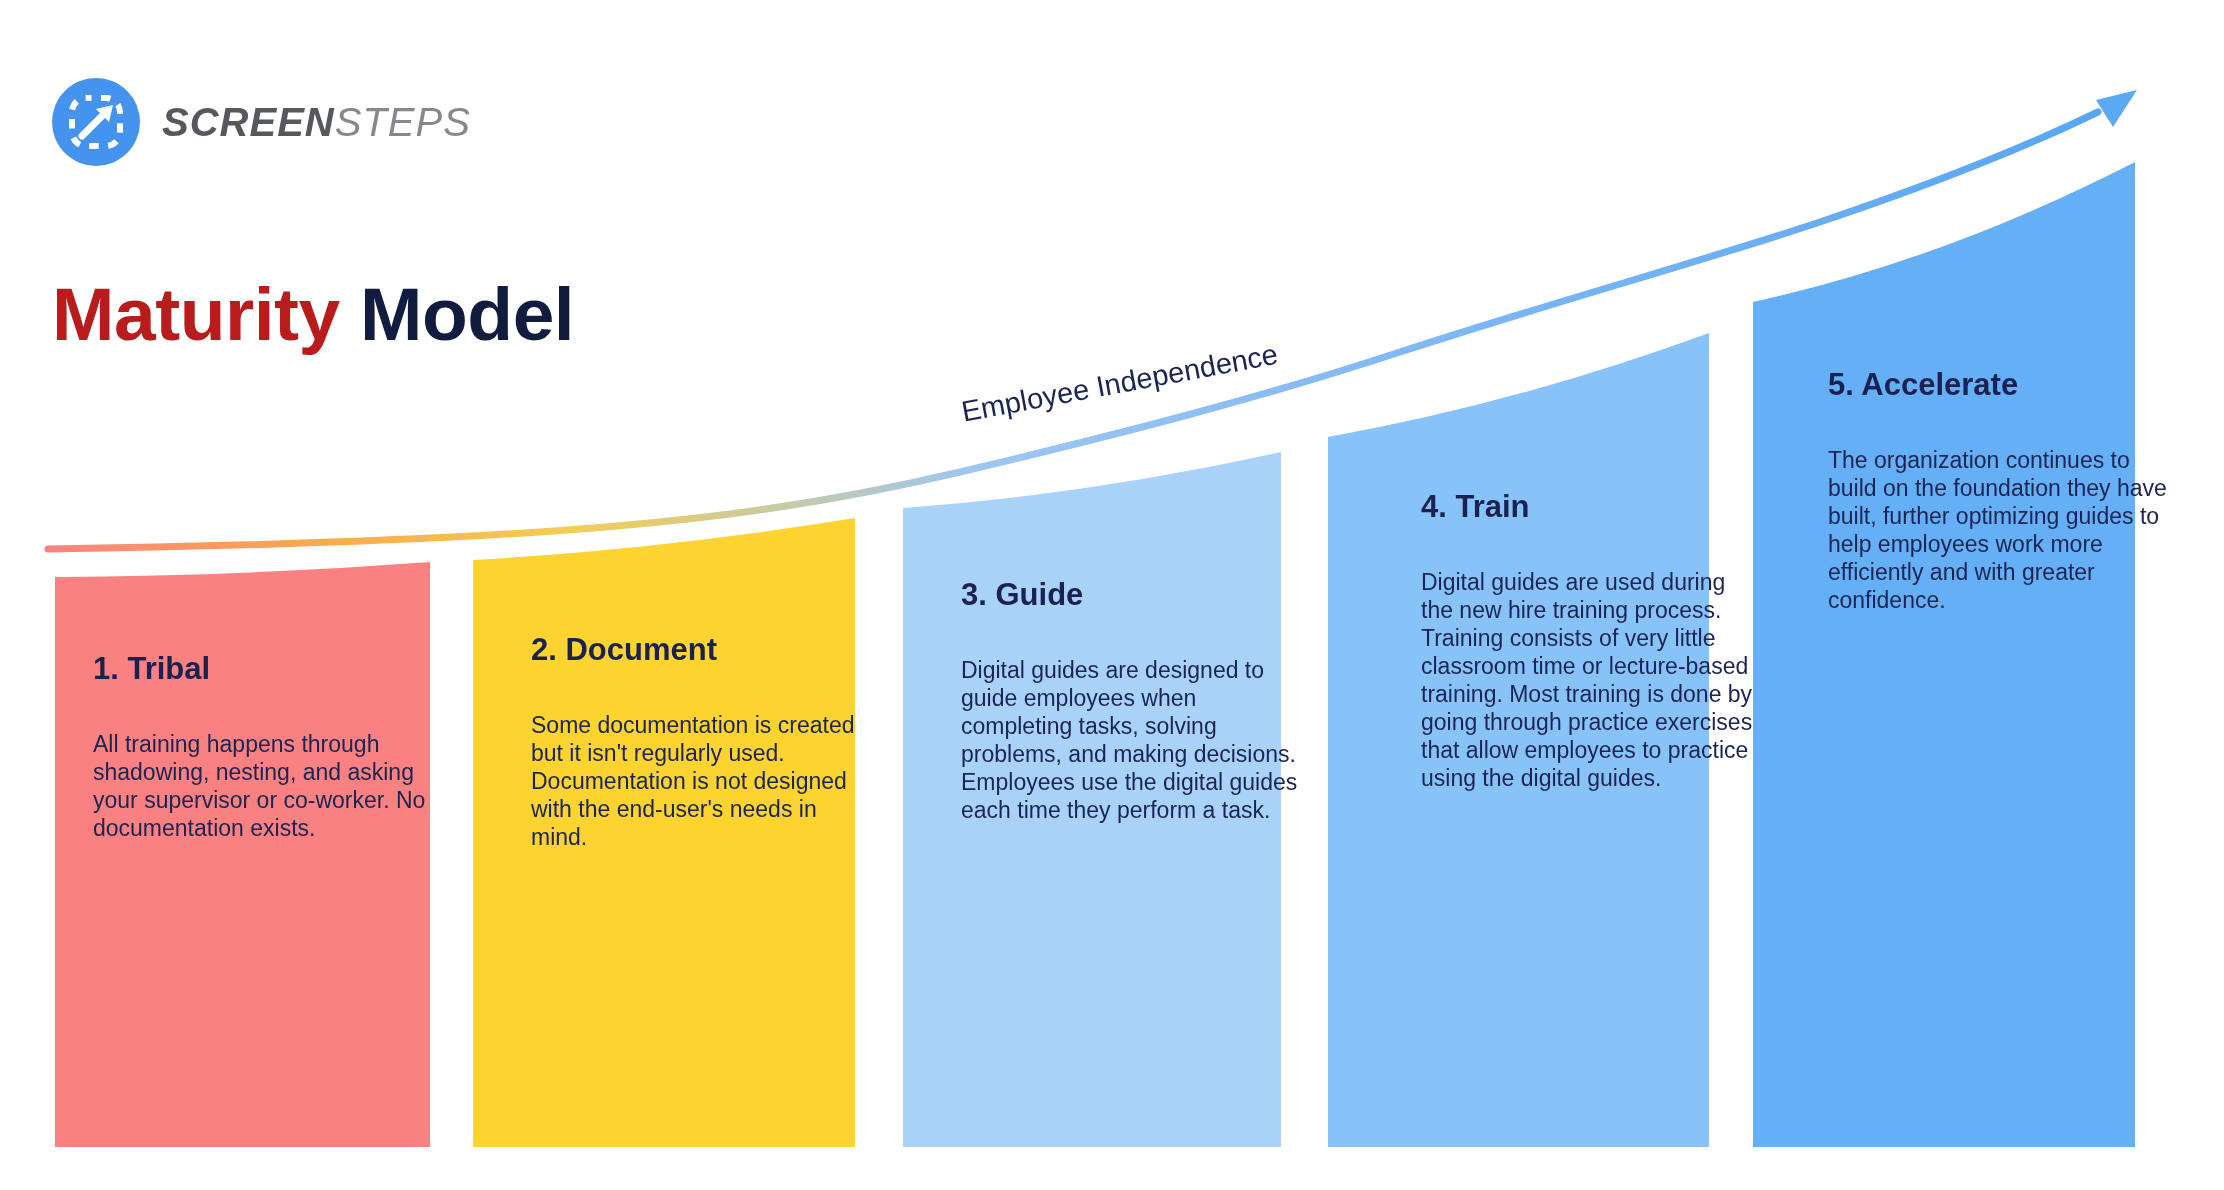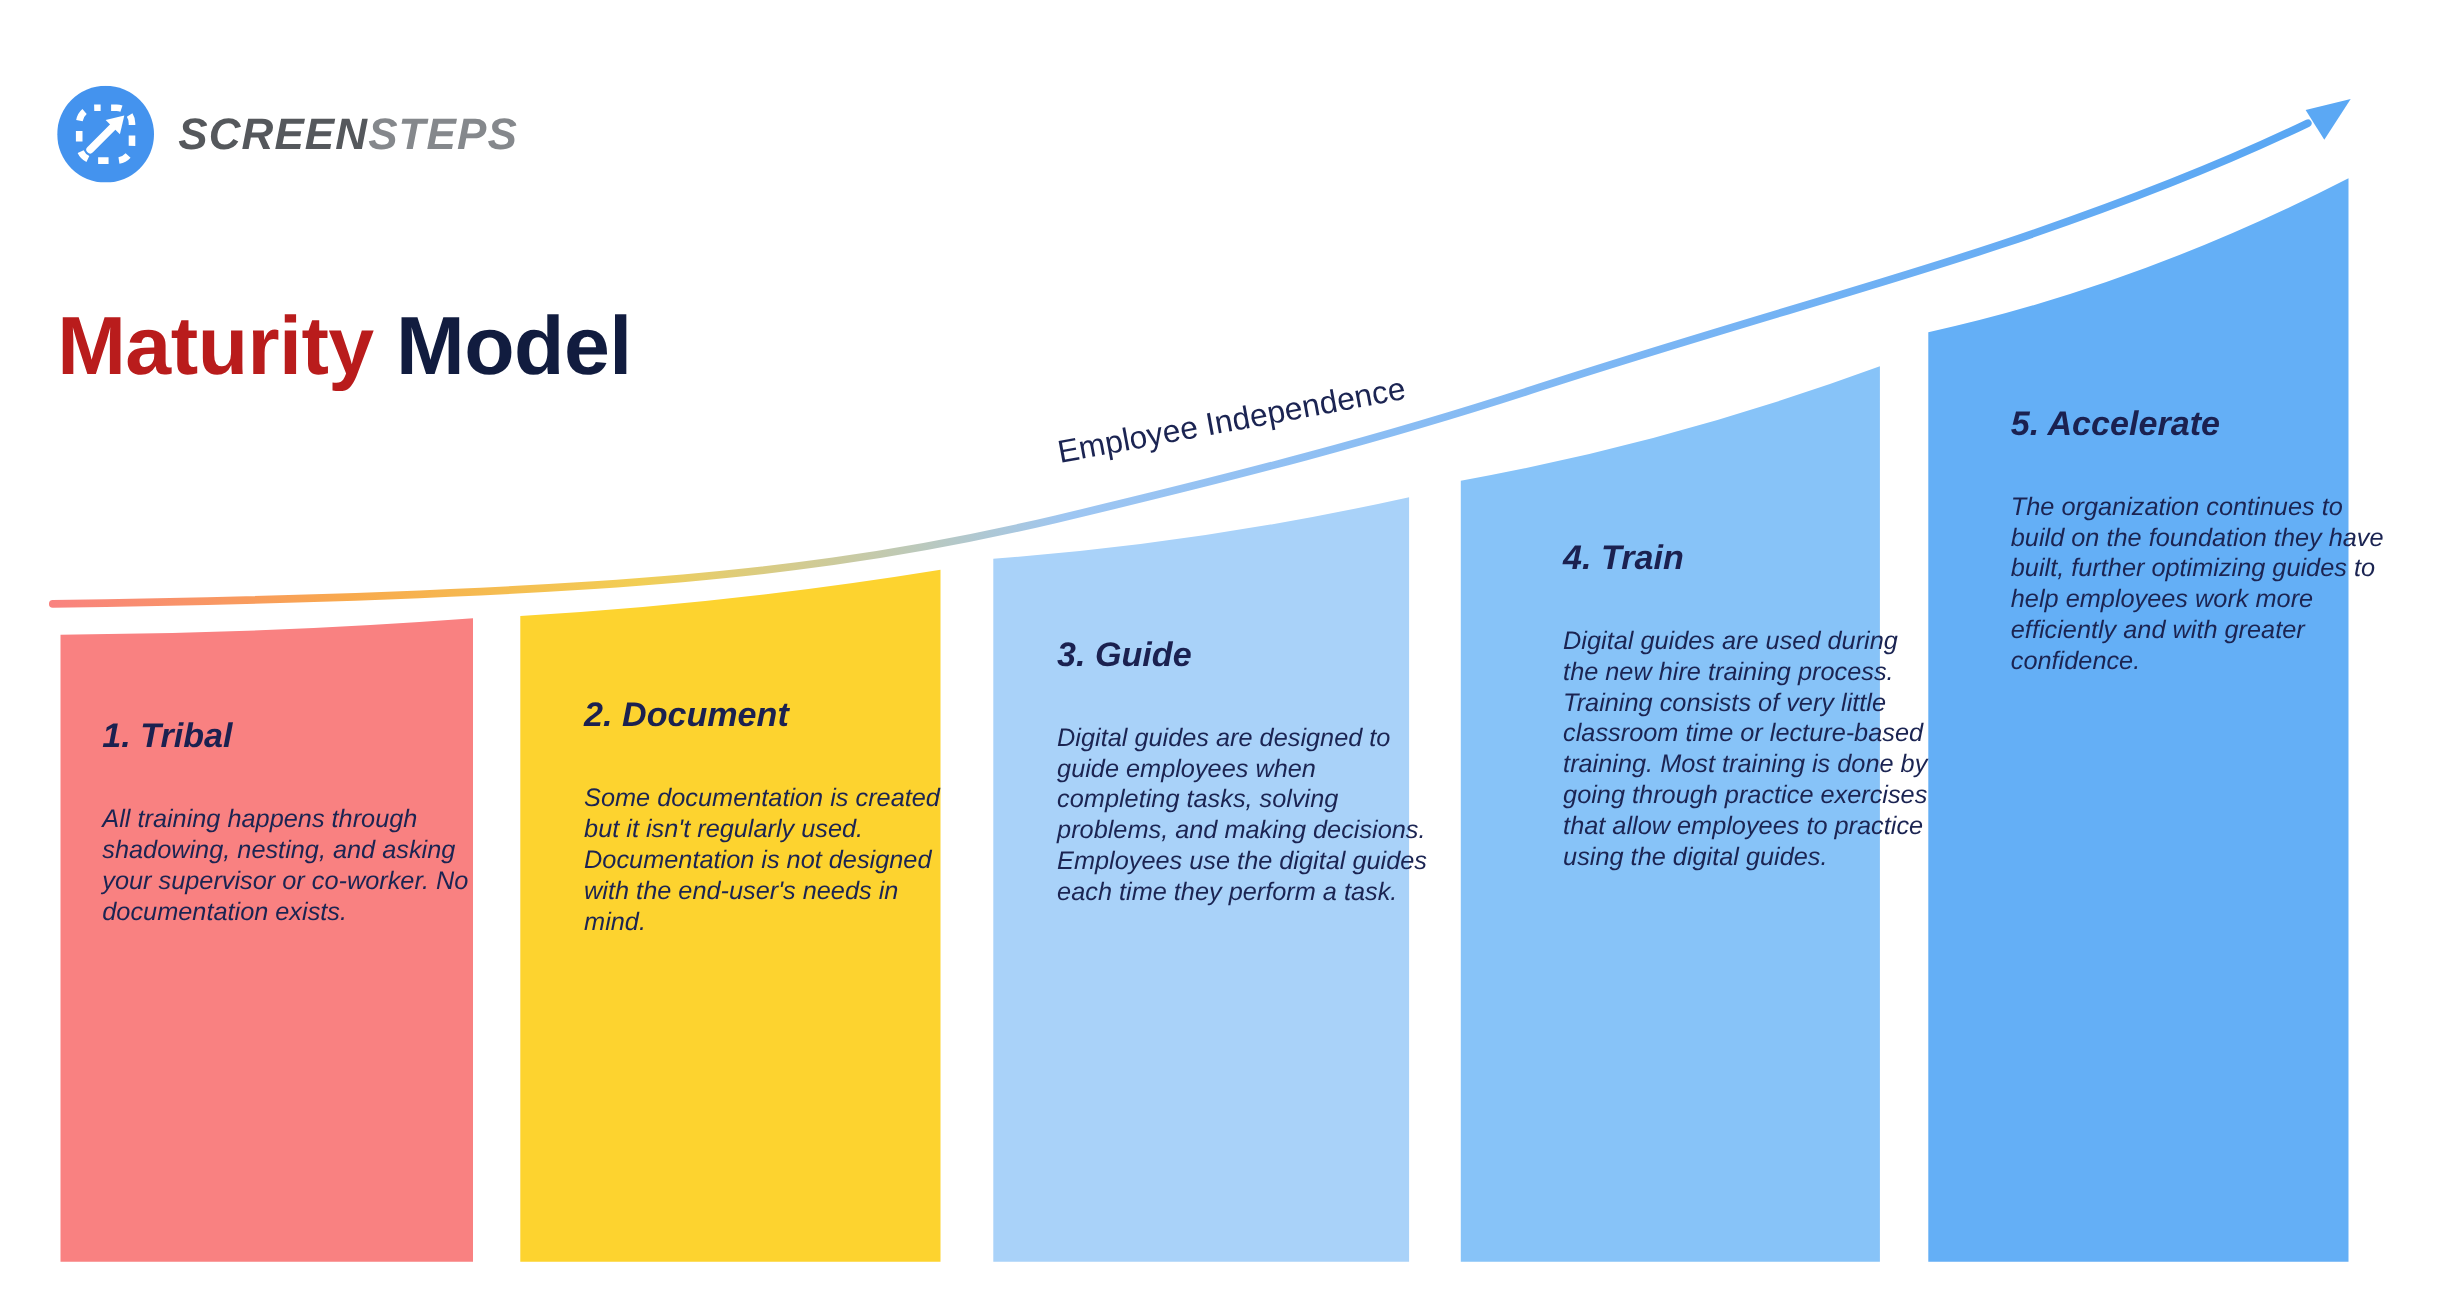--- a/index.html
+++ b/index.html
@@ -12,37 +12,37 @@
     font-family:"Liberation Sans", sans-serif;
     color:#1B2452;
   }
   .bg-svg{position:absolute;left:0;top:0;width:2224px;height:1190px;}
 
   
   .brand{position:absolute;left:52px;top:78px;display:flex;align-items:center;gap:22px;}
   .brand-logo{width:88px;height:88px;display:block;}
   .brand-word{font-size:40px;font-style:italic;letter-spacing:1px;white-space:nowrap;}
   .brand-word .primary{font-weight:800;color:#55585C;}
-  .brand-word .secondary{font-weight:700;color:#85888C;}
+  .brand-word .secondary{font-weight:400;color:#85888C;}
 
   
   .title{position:absolute;left:52px;top:218px;font-size:75px;font-weight:700;
          line-height:93px;color:#111C3F;letter-spacing:-0.5px;}
   .title .hl{color:#b91c1c;}
 
   
   .curve-label{
     position:absolute;left:962px;top:396px;
     font-size:29px;font-weight:500;color:#1B2452;
     transform:rotate(-10.5deg);transform-origin:0 50%;
     white-space:nowrap;
   }
 
   
-  .stage-block{position:absolute;width:340px;font-style:italic;}
+  .stage-block{position:absolute;width:340px;}
   .stage-label{margin:0;font-size:31px;line-height:38px;font-weight:700;color:#1B2150;}
   .stage-desc{margin:42px 0 0 0;font-size:23px;line-height:28px;color:#1B2452;}
   .s1{left:93px;top:650px;}
   .s2{left:531px;top:631px;}
   .s3{left:961px;top:576px;}
   .s4{left:1393px;top:488px;margin-left:28px;}
   .s5{left:1828px;top:366px;}
 </style>
 </head>
 <body>

